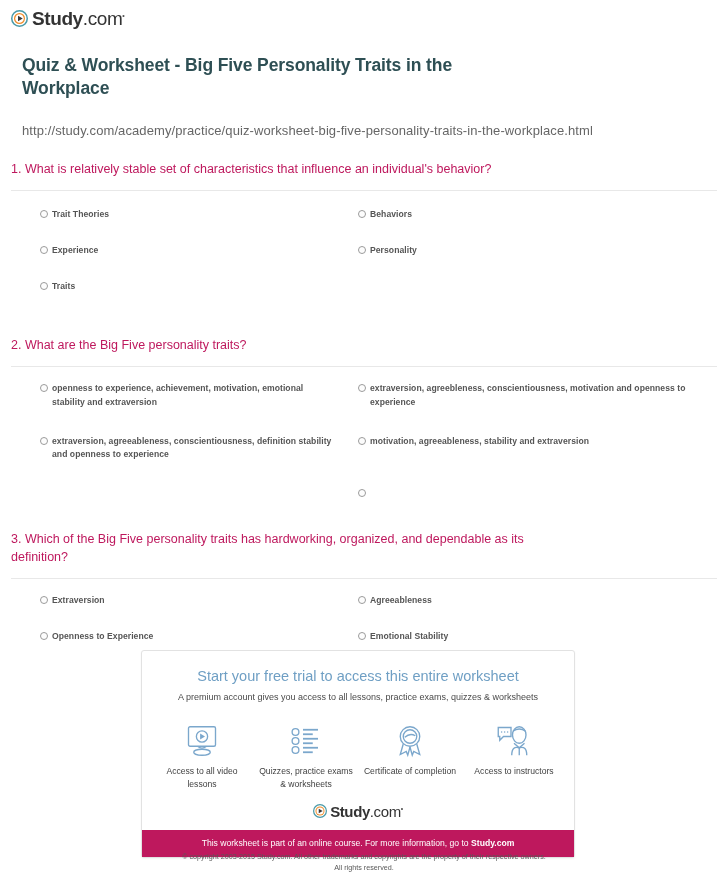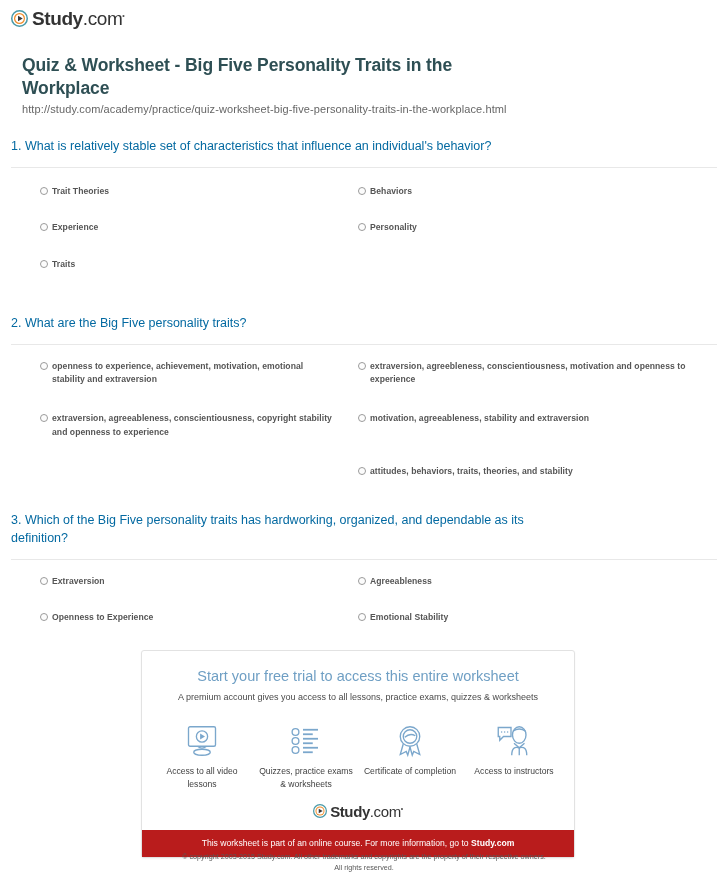--- a/index.html
+++ b/index.html
@@ -23,29 +23,29 @@
   .logo-word .dotcom { font-weight: normal; }
   .logo-tm { font-size: 7px; vertical-align: super; color: #555; }
 
   .title-block { margin: 26px 11px 0 11px; }
   h1.page-title {
     margin: 0; font-size: 17.5px; font-weight: bold;
     color: #2e4f54; line-height: 1.32; letter-spacing: -0.1px;
     max-width: 500px;
   }
   .page-url {
-    margin-top: 3px; font-size: 11px; color: #666666;
+    margin-top: 23px; font-size: 13px; color: #666666;
     letter-spacing: 0.1px; line-height: 1.2;
   }
 
   
   .questions { margin-top: 22px; }
   .question-block { padding: 0 11px; }
   .question-text {
-    font-size: 12.5px; color: #0369a1; line-height: 1.42;
+    font-size: 12.5px; color: #be185d; line-height: 1.42;
     margin: 0 0 11px 0; max-width: 545px;
   }
   .q-rule { height: 1px; background: #e8e8e8; border: 0; margin: 0 0 15px 0; }
 
   .options {
     display: grid;
     grid-template-columns: 318px 1fr;
     column-gap: 0px;
     padding-left: 29px;
   }
@@ -95,21 +95,21 @@
     font-size: 8.6px; color: #3f3f3f; line-height: 1.45;
     margin-top: 4px; padding: 0 4px;
   }
   .promo-logo {
     display: flex; align-items: center; justify-content: center; gap: 3px;
     padding: 10px 0 11px 0;
   }
   .promo-logo .logo-word { font-size: 15px; }
   .promo-logo .logo-mark { width: 14px; height: 14px; }
   .promo-banner {
-    background: #b91c1c; color: #ffffff;
+    background: #be185d; color: #ffffff;
     text-align: center; font-size: 8.6px;
     padding: 8px 6px; line-height: 1.3;
   }
   .promo-banner b { font-weight: bold; }
 
   
   .footer {
     position: absolute; left: 0; right: 0; top: 851px;
     text-align: center; font-size: 7.2px; color: #585858;
     line-height: 1.55;
@@ -176,30 +176,29 @@
         <div class="opt tall">
           <span class="radio"></span>
           <span class="opt-label">openness to experience, achievement, motivation, emotional stability and extraversion</span>
         </div>
         <div class="opt tall">
           <span class="radio"></span>
           <span class="opt-label">extraversion, agreebleness, conscientiousness, motivation and openness to experience</span>
         </div>
         <div class="opt tall">
           <span class="radio"></span>
-          <span class="opt-label">extraversion, agreeableness, conscientiousness, copyright stability and openness to experience</span>
+          <span class="opt-label">extraversion, agreeableness, conscientiousness, definition stability and openness to experience</span>
         </div>
         <div class="opt tall">
           <span class="radio"></span>
           <span class="opt-label">motivation, agreeableness, stability and extraversion</span>
         </div>
         <div></div>
         <div class="opt">
           <span class="radio"></span>
-          <span class="opt-label">attitudes, behaviors, traits, theories, and stability</span>
         </div>
       </div>
     </div>
 
     <div class="q-spacer-2"></div>
 
     <div class="question-block q3">
       <p class="question-text">3. Which of the Big Five personality traits has hardworking, organized, and dependable as its definition?</p>
       <hr class="q-rule">
       <div class="options">

